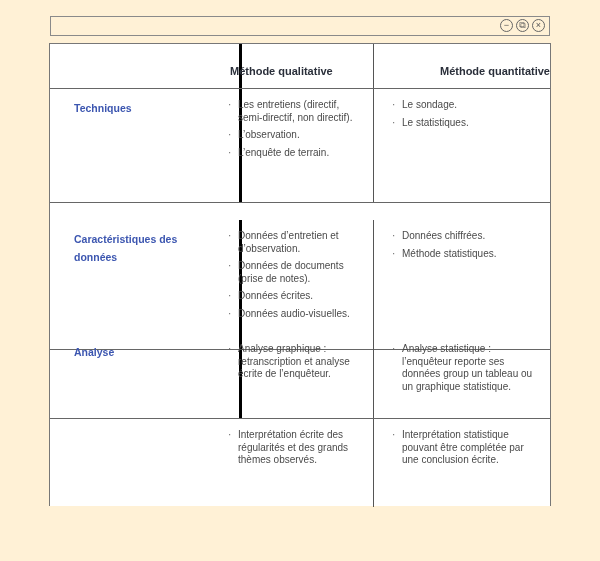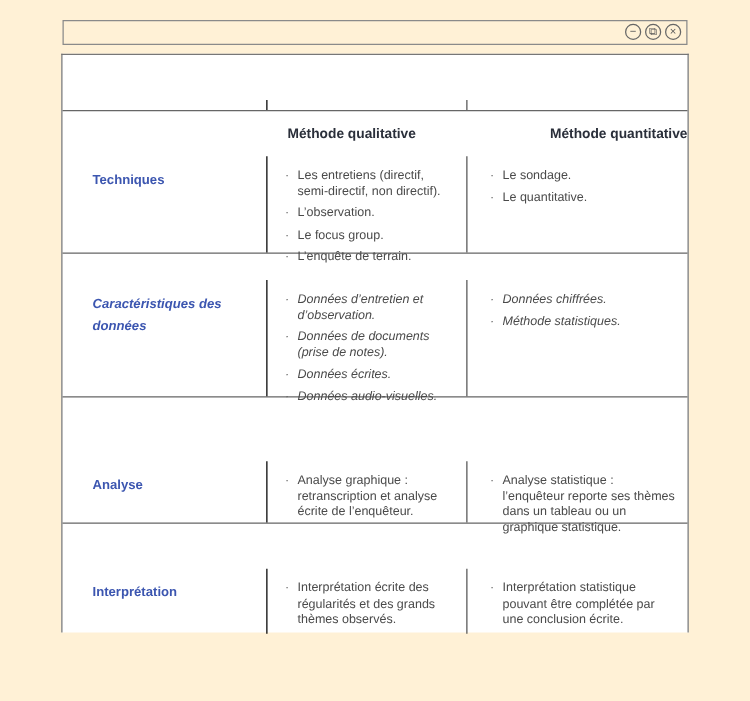--- a/index.html
+++ b/index.html
@@ -18,22 +18,22 @@
     box-sizing: border-box; display: flex; align-items: center; justify-content: center;
     font-size: 9px; line-height: 1; color: #555; cursor: pointer;
   }
   .tbl {
     position: absolute; left: 49px; top: 43px; width: 502px; height: 463px;
     background: #fff; box-sizing: border-box;
     border-top: 1px solid #777; border-left: 1px solid #777; border-right: 1px solid #777;
   }
   .row { position: absolute; left: 0; width: 100%; border-bottom: 1px solid #666; box-sizing: border-box; }
   .row.last { border-bottom: none; }
-  .cell { position: absolute; top: 0; bottom: 0; box-sizing: border-box; margin-top: 36px; }
-  .c1 { left: 0; width: 164px; border-right: 1px solid #000000; }
+  .cell { position: absolute; top: 0; bottom: 0; box-sizing: border-box; }
+  .c1 { left: 0; width: 192px; border-right: 3px solid #000000; }
   .c2 { left: 164px; width: 160px; border-right: 1px solid #555; }
   .c3 { left: 324px; width: 176px; }
   .hdr { font-size: 11px; color: #2a2f3a; font-weight: bold; padding: 21px 0 0 16px; }
   .c3 .hdr { padding-left: 22px; text-align: right; }
   .label { color: #3c56b0; font-weight: bold; font-size: 10.5px; line-height: 18px; padding: 10px 24px 0 24px; }
   ul { list-style: none; margin: 0; padding: 10px 8px 0 14px; }
   .c3 ul { padding-left: 18px; }
   li { position: relative; padding-left: 10px; font-size: 10px; line-height: 12.5px; color: #4a4a4a; margin-bottom: 5px; }
   li::before { content: "·"; position: absolute; left: 0; top: 0; color: #666; }
   .logo {
@@ -70,33 +70,32 @@
   </div>
 
   <div class="row" style="top:45px;height:114px;">
     <div class="cell c1">
         <div class="label">Techniques</div>
       </div>
     <div class="cell c2">
       <ul>
         <li>Les entretiens (directif, semi-directif, non directif).</li>
         <li>L’observation.</li>
-        <li>Le focus group.</li>
         <li>L’enquête de terrain.</li>
       </ul>
     </div>
     <div class="cell c3">
       <ul>
         <li>Le sondage.</li>
-        <li>Le quantitative.</li>
+        <li>Le statistiques.</li>
       </ul>
     </div>
   </div>
 
-  <div class="row" style="top:144px;height:130px;font-style:italic;">
+  <div class="row" style="top:176px;height:130px;">
     <div class="cell c1">
         <div class="label">Caractéristiques des données</div>
       </div>
     <div class="cell c2">
       <ul>
         <li>Données d’entretien et d’observation.</li>
         <li>Données de documents (prise de notes).</li>
         <li>Données écrites.</li>
         <li>Données audio-visuelles.</li>
       </ul>
@@ -113,29 +112,26 @@
     <div class="cell c1">
         <div class="label">Analyse</div>
       </div>
     <div class="cell c2">
       <ul>
         <li>Analyse graphique : retranscription et analyse écrite de l’enquêteur.</li>
       </ul>
     </div>
     <div class="cell c3">
       <ul>
-        <li>Analyse statistique : l’enquêteur reporte ses thèmes dans un tableau ou un graphique statistique.</li>
+        <li>Analyse statistique : l’enquêteur reporte ses données group un tableau ou un graphique statistique.</li>
       </ul>
     </div>
   </div>
 
   <div class="row last" style="top:375px;height:88px;">
-    <div class="cell c1">
-        <div class="label">Interprétation</div>
-      </div>
     <div class="cell c2">
       <ul>
         <li>Interprétation écrite des régularités et des grands thèmes observés.</li>
       </ul>
     </div>
     <div class="cell c3">
       <ul>
         <li>Interprétation statistique pouvant être complétée par une conclusion écrite.</li>
       </ul>
     </div>

